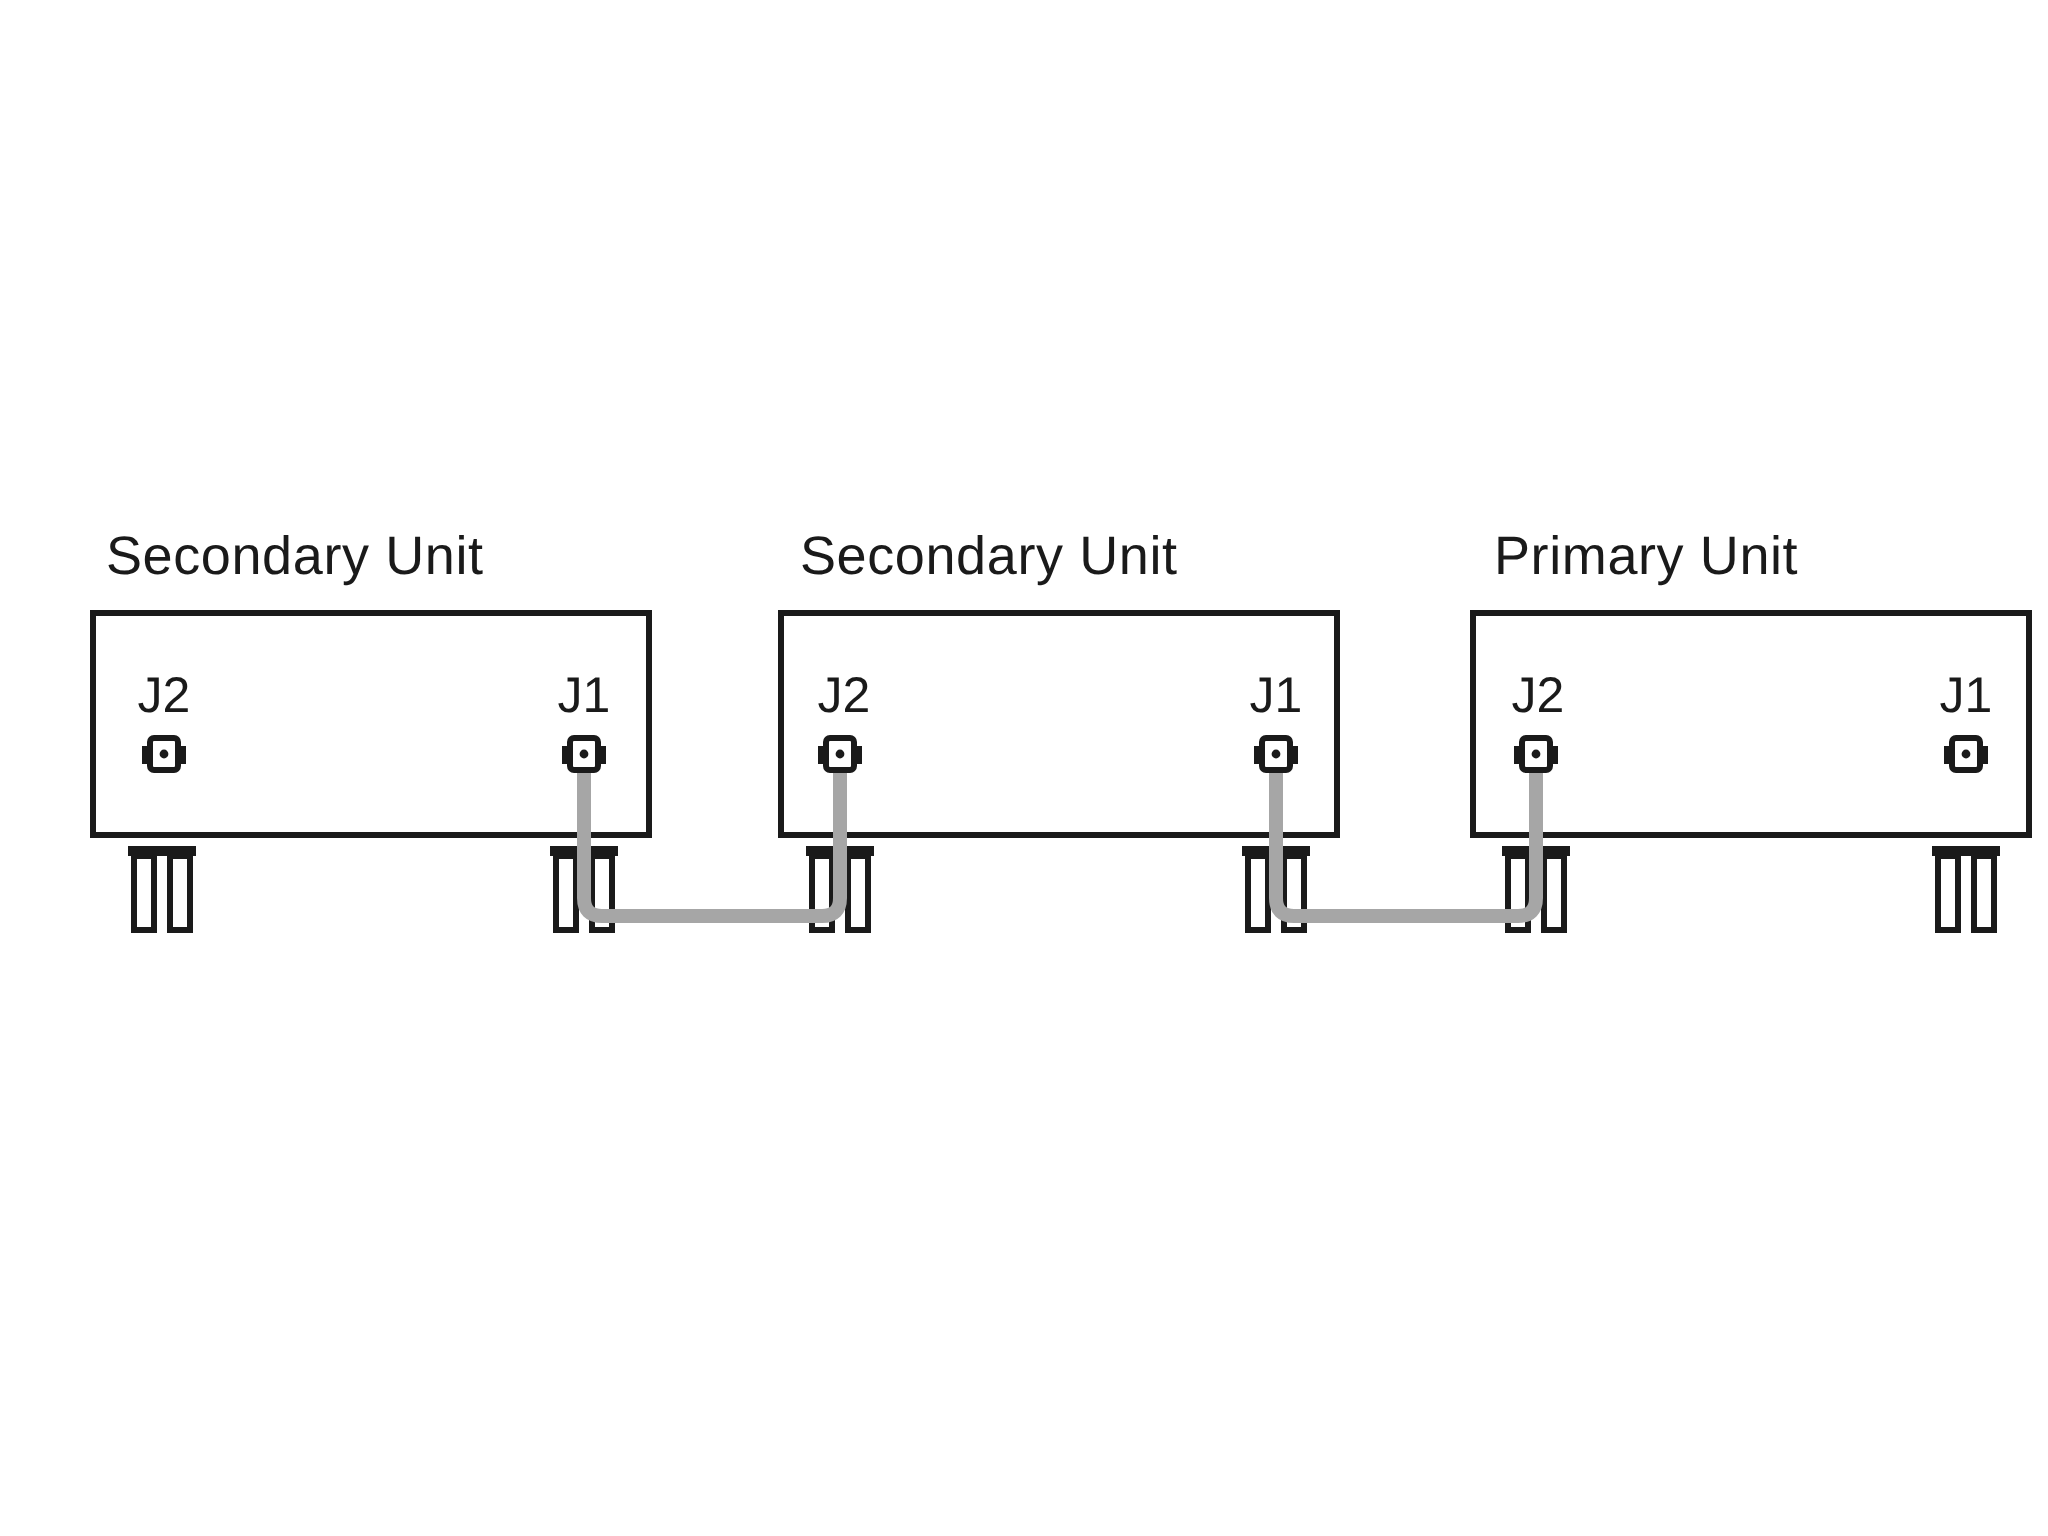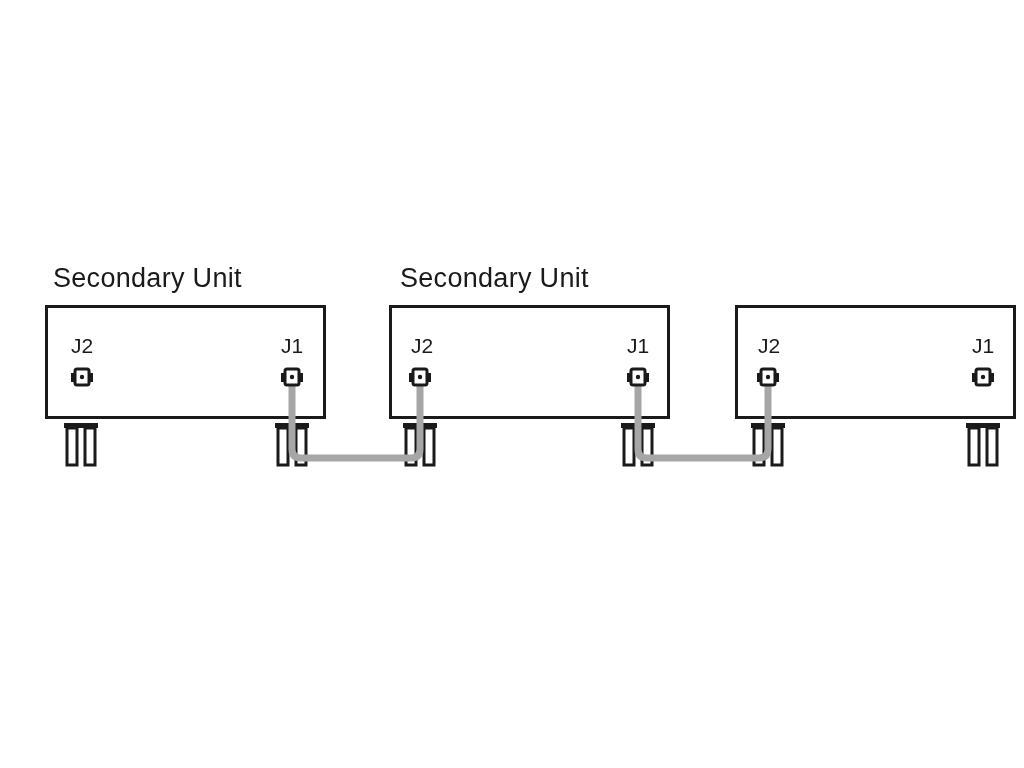--- a/index.html
+++ b/index.html
@@ -25,21 +25,21 @@
     top:305px;
     width:281px;
     height:114px;
     box-sizing:border-box;
     border:3px solid #1a1a1a;
     background:transparent;
   }
   .port-label{
     position:absolute;
     top:334px;
-    font-size:21px;
+    font-size:25px;
     transform:translateX(-50%);
     white-space:nowrap;
   }
   .caption{
     position:absolute;
     top:474px;
     left:488px;
     transform:translateX(-50%);
     font-size:28px;
     white-space:nowrap;
@@ -58,20 +58,21 @@
   <div class="unit-label" style="left:33px">Secondary Unit</div>
   <div class="unit-box" style="left:25px"></div>
   <div class="port-label" style="left:62px">J2</div>
   <div class="port-label" style="left:272px">J1</div>
 
   <div class="unit-label" style="left:380px">Secondary Unit</div>
   <div class="unit-box" style="left:369px"></div>
   <div class="port-label" style="left:402px">J2</div>
   <div class="port-label" style="left:618px">J1</div>
 
+  <div class="unit-label" style="left:727px">Primary Unit</div>
   <div class="unit-box" style="left:715px"></div>
   <div class="port-label" style="left:749px">J2</div>
   <div class="port-label" style="left:963px">J1</div>
 
 
   <svg class="overlay" width="1024" height="768" viewBox="0 0 1024 768">
 
     <g>
       <rect x="44" y="423" width="34" height="5" fill="#1a1a1a"></rect>
       <rect x="47" y="428" width="10" height="37" fill="#ffffff" stroke="#1a1a1a" stroke-width="3"></rect>

